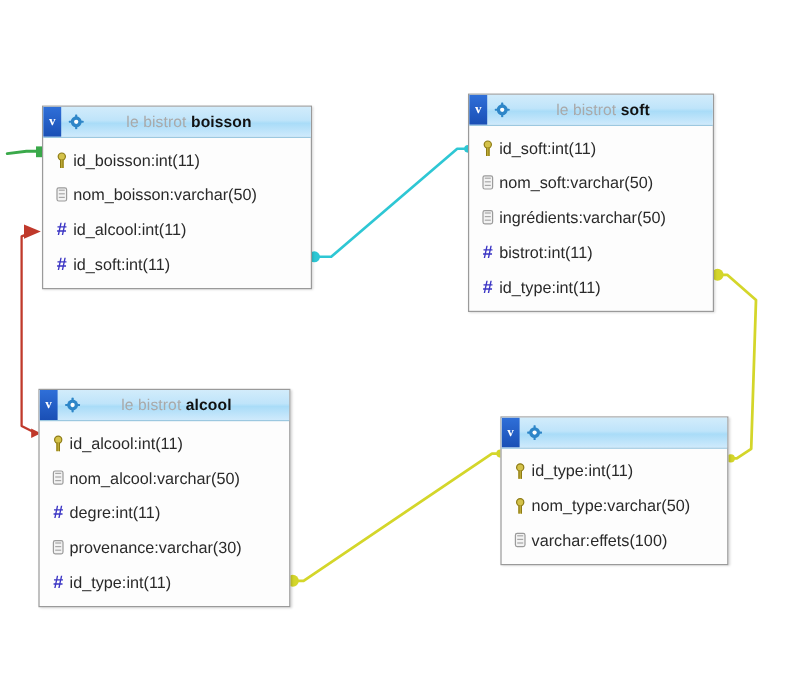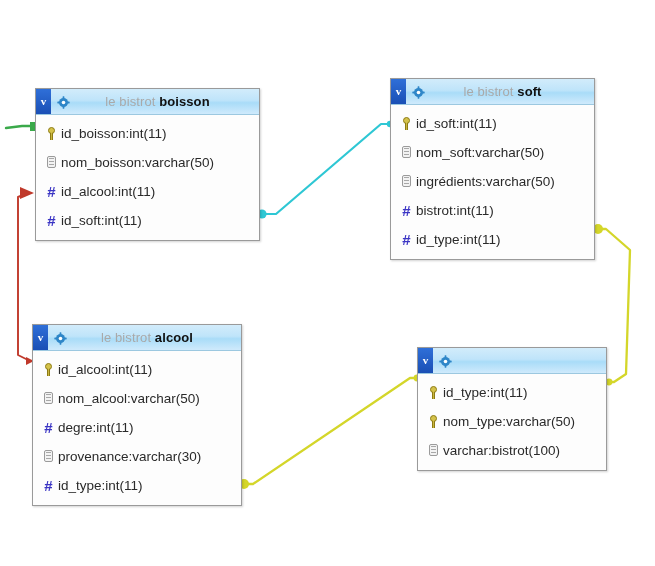--- a/index.html
+++ b/index.html
@@ -348,19 +348,19 @@
           <div class="field-row">
             <span class="f-icon ico-key"></span>
             <span class="f-name">nom_type</span>
             <span class="f-sep"> : </span>
             <span class="f-type">varchar(50)</span>
           </div>
           <div class="field-row">
             <span class="f-icon ico-col"></span>
             <span class="f-name">varchar</span>
             <span class="f-sep"> : </span>
-            <span class="f-type">bistrot(100)</span>
+            <span class="f-type">effets(100)</span>
           </div>
         </div>
       </div>
     </div>
 
 </div>
 
 </body></html>

